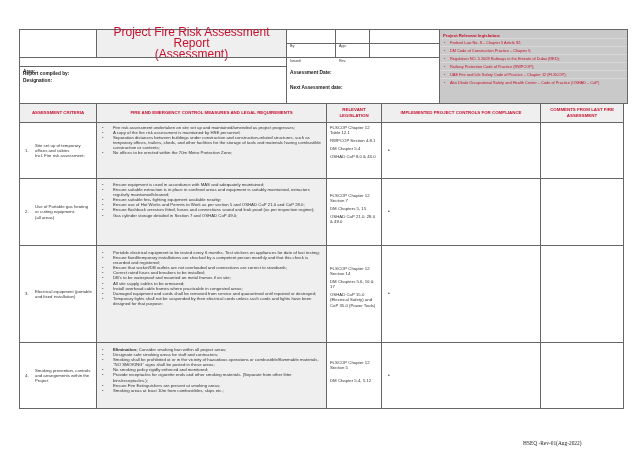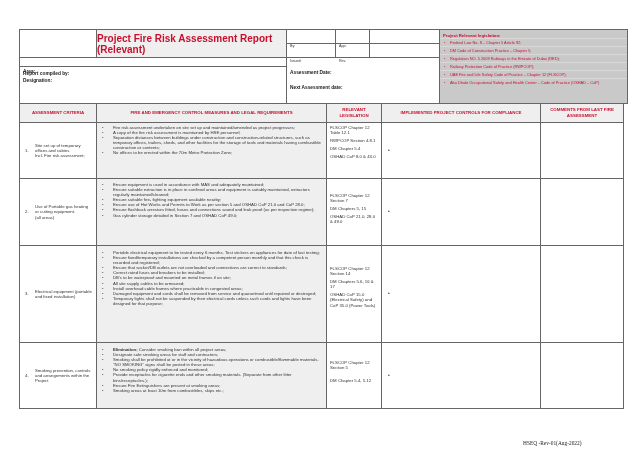--- a/index.html
+++ b/index.html
@@ -1,21 +1,21 @@
 <!DOCTYPE html>
 <html><head>
 <meta charset="utf-8">
 <style>
   * { box-sizing: border-box; margin: 0; padding: 0; }
   html, body { width: 640px; height: 452px; background: #ffffff; overflow: hidden; }
   body { font-family: "Liberation Sans", sans-serif; color: #222; position: relative; }
   .box { position: absolute; border: 1px solid #666; }
   .red { color: #c8102e; }
   .title-cell { background: #efefef; }
-  .title { font-weight: bold; font-size: 10px; line-height: 11px; }
+  .title { font-weight: normal; font-size: 12px; text-align: center; line-height: 11px; }
   .small { font-size: 3.6px; color: #333; }
   .lbl { font-weight: bold; font-size: 4.8px; color: #222; }
   .legis { background: #c9c9c9; }
   .legis-head { font-weight: bold; font-size: 4.3px; color: #c8102e; padding: 3px 0 0 3px; }
   .legis ul { list-style: none; }
   .legis li { font-size: 3.9px; color: #c8102e; padding: 0.7px 3px 0.7px 10px; position: relative; line-height: 5.6px; border-top: 1px solid #d8d8d8; }
   .legis li::before { content: "\2022"; position: absolute; left: 4px; color: #c8102e; }
   .th { background: #efefef; font-weight: bold; font-size: 4.4px; color: #c8102e; text-align: center; display: flex; align-items: center; justify-content: center; line-height: 5.6px; border: 1px solid #666; position: absolute; }
   .td { position: absolute; border: 1px solid #666; font-size: 4.3px; line-height: 5.1px; color: #333; }
   .td.measures { background: #efefef; }
@@ -29,21 +29,21 @@
   .leg p { margin-bottom: 3px; }
   .impl { display: flex; align-items: center; padding-left: 6px; font-size: 5px; }
   .footer { position: absolute; left: 523px; top: 440px; font-family: "Liberation Serif", serif; font-size: 5.4px; color: #222; }
 </style>
 </head>
 <body>
 
 <div class="box" style="left:19px;top:29px;width:78px;height:29px;"></div>
 <div class="box title-cell" style="left:96px;top:29px;width:191px;height:29px;display:flex;flex-direction:column;justify-content:center;">
   <div class="title red">Project Fire Risk Assessment Report</div>
-  <div class="title red">(Relevant)</div>
+  <div class="title red">(Assessment)</div>
 </div>
 <div class="box" style="left:286px;top:29px;width:50px;height:15px;padding:3px;"><span class="small">By:</span></div>
 <div class="box" style="left:335px;top:29px;width:35px;height:15px;padding:3px;"><span class="small">App:</span></div>
 <div class="box" style="left:369px;top:29px;width:71px;height:15px;"></div>
 <div class="box" style="left:286px;top:43px;width:50px;height:15px;padding:4px 3px;"><span class="small">Issued:</span></div>
 <div class="box" style="left:335px;top:43px;width:35px;height:15px;padding:4px 3px;"><span class="small">Rev.</span></div>
 <div class="box" style="left:369px;top:43px;width:71px;height:15px;"></div>
 
 <div class="box" style="left:19px;top:57px;width:268px;height:10px;padding:1px 3px;"><span class="lbl">Area:</span></div>
 <div class="box" style="left:19px;top:66px;width:268px;height:38px;padding:3px 3px;line-height:7px;">

